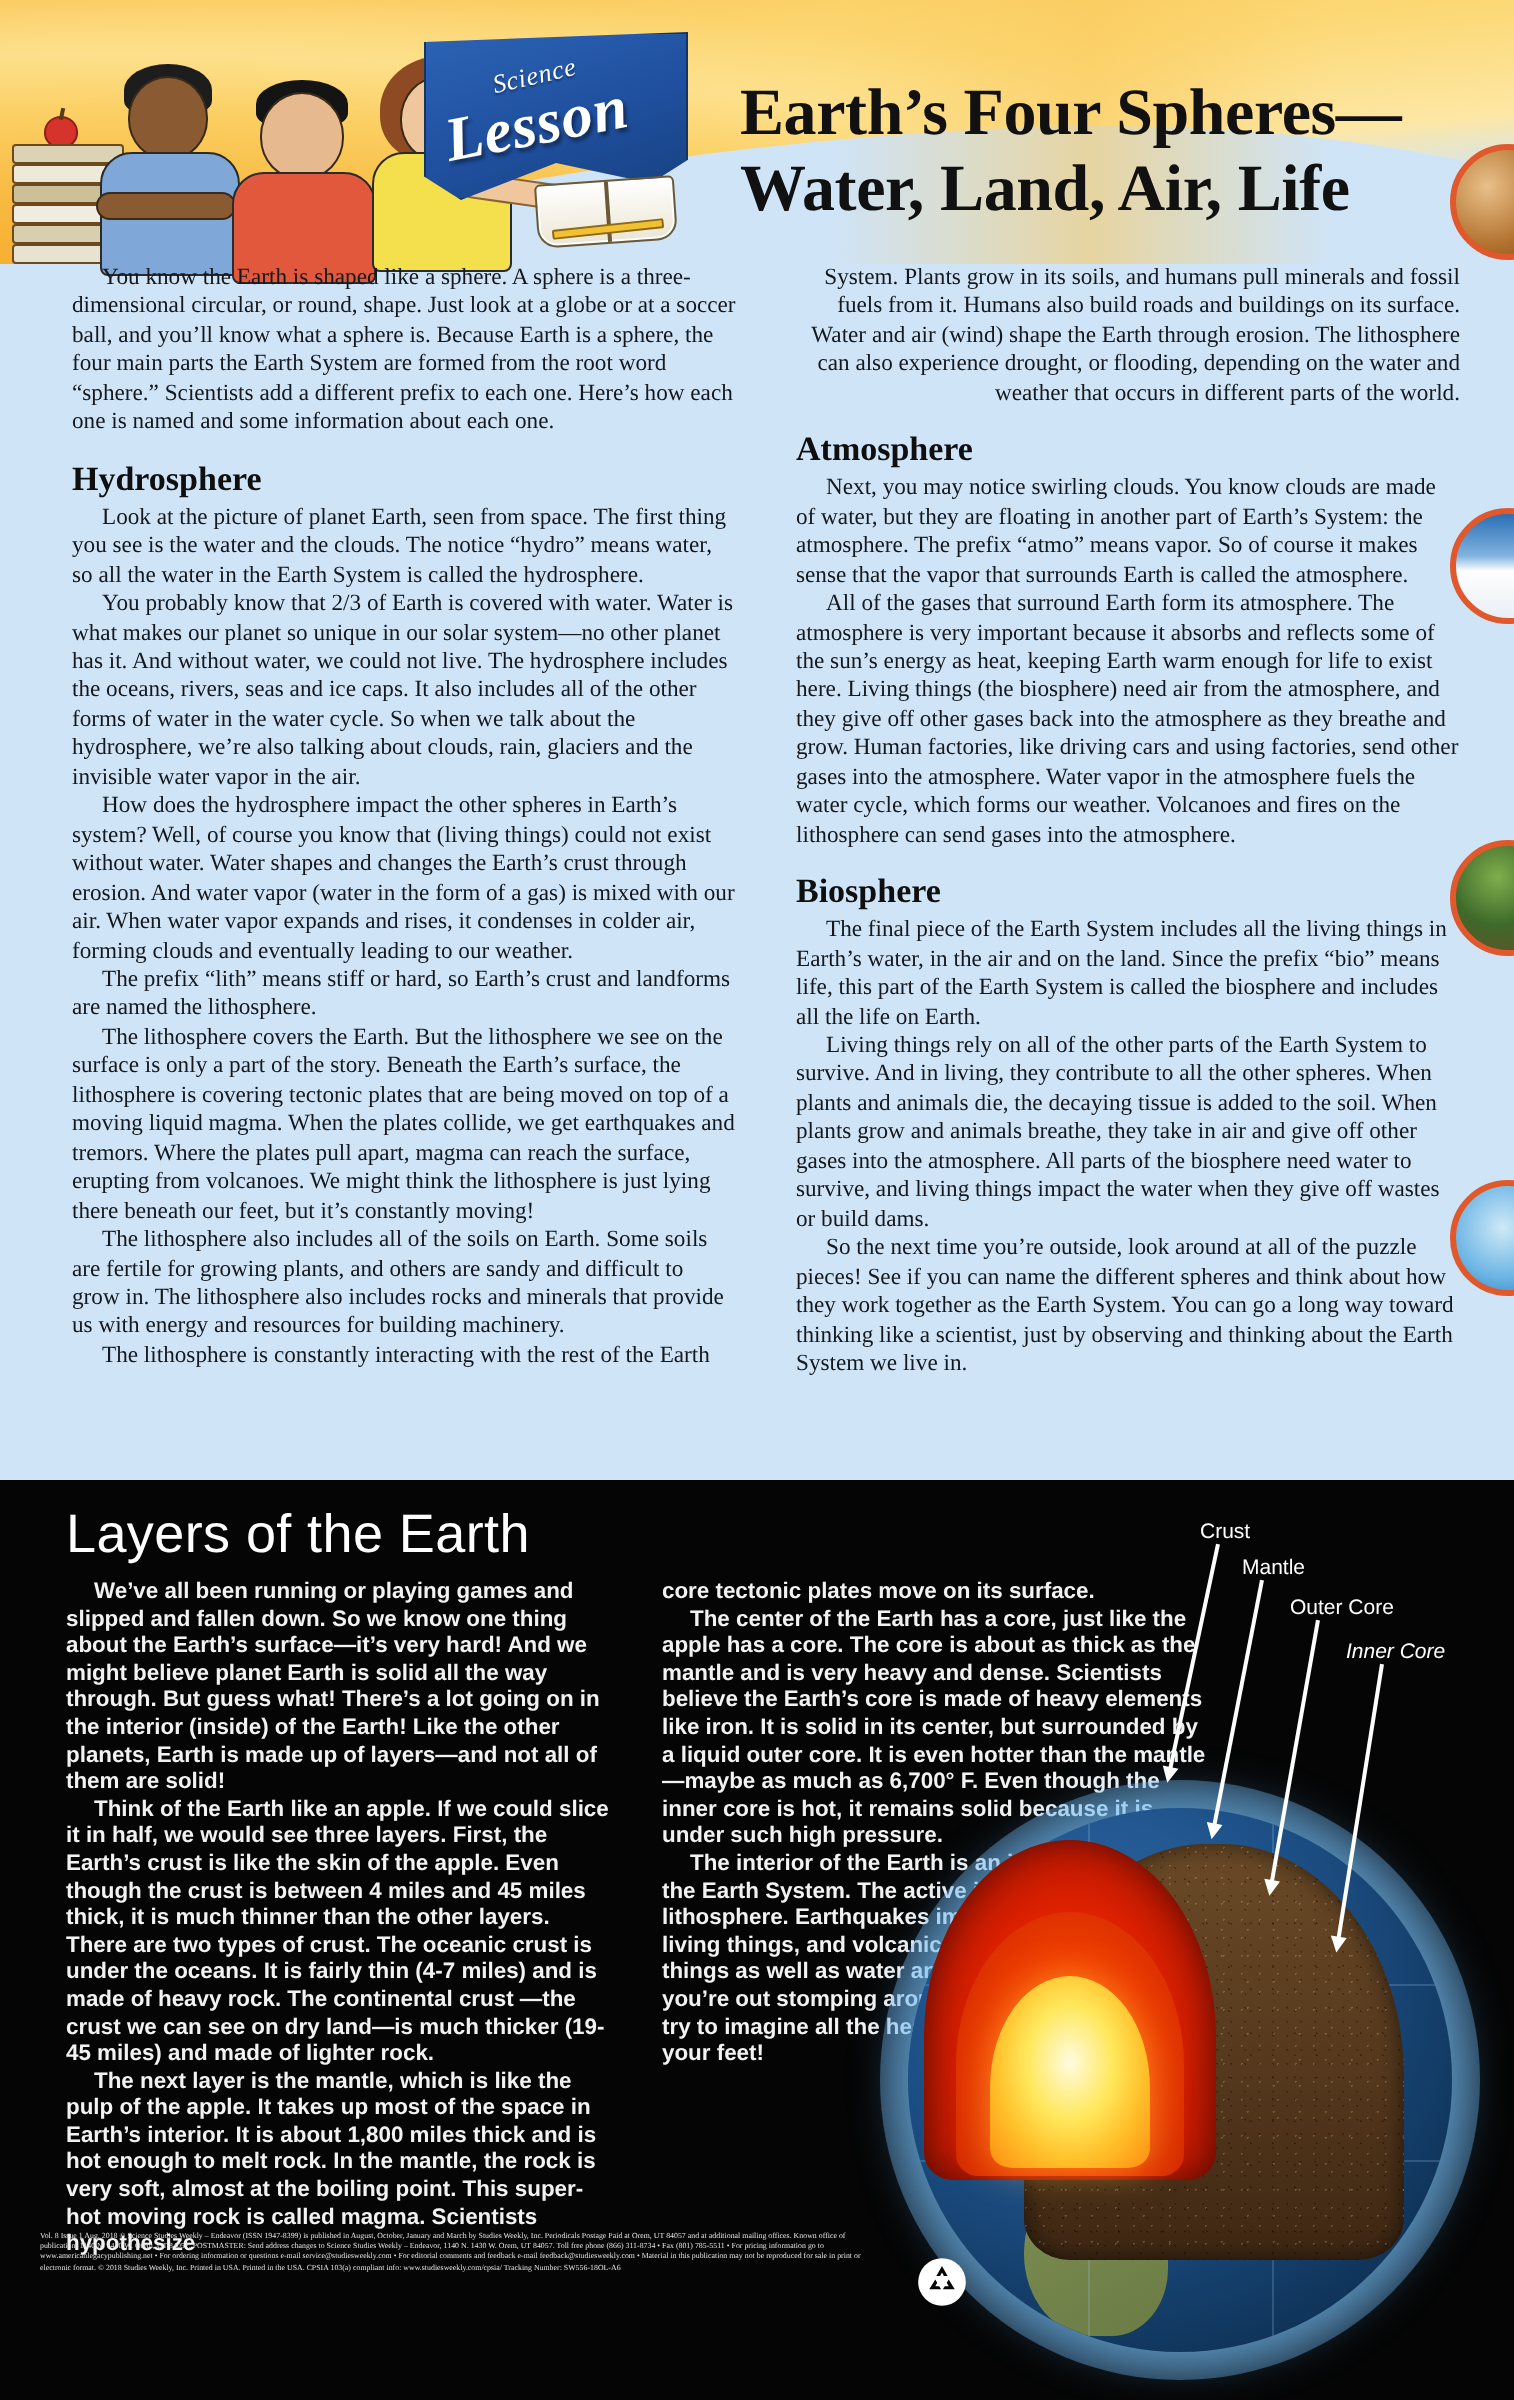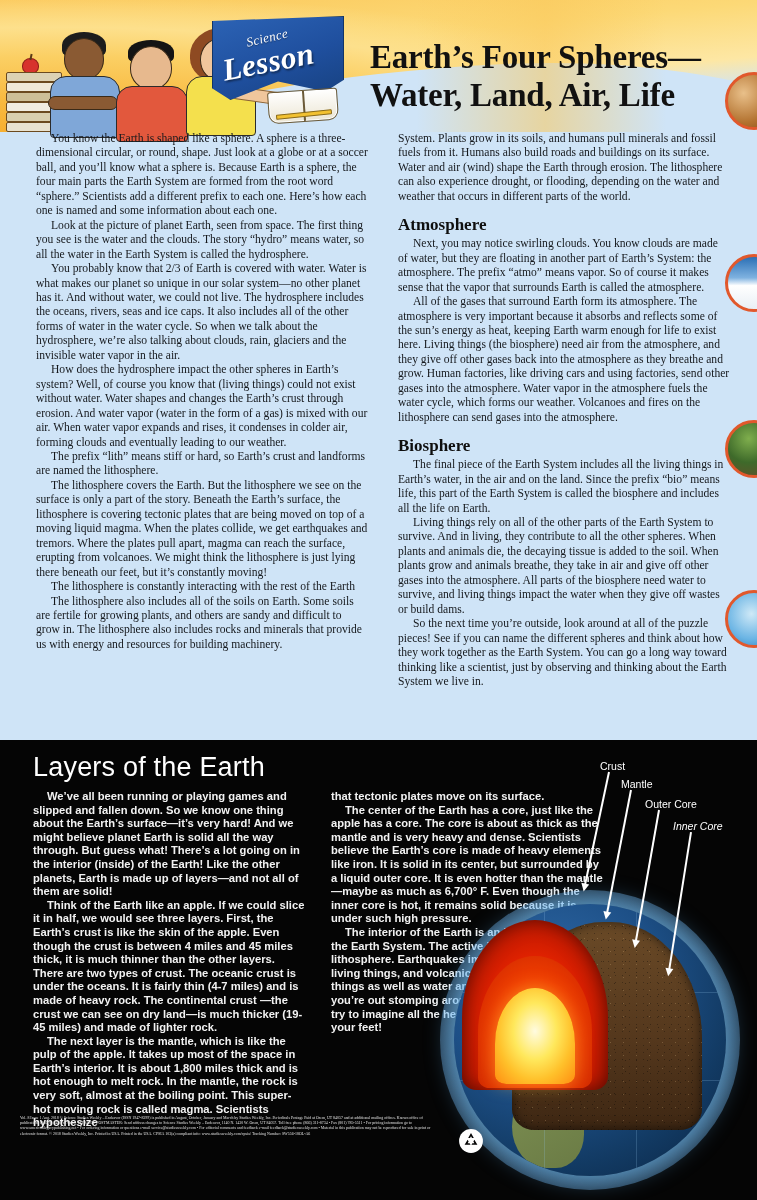--- a/index.html
+++ b/index.html
@@ -136,21 +136,21 @@
   .sec-head {
     font-family: "Liberation Serif", serif; font-weight: bold;
     font-size: 17px; line-height: 20px; color: #0f0f0f;
     margin: 11px 0 2px 0;
   }
   p.body {
     font-family: "Liberation Serif", serif;
     font-size: 11.6px; line-height: 14.45px; color: #15181c;
     text-indent: 15px; text-align: left;
   }
-  p.body.noindent { text-indent: 0; }
+  p.body.noindent { text-indent: 0; text-align: right; }
 
   
   .bottom-section {
     position: absolute; left: 0; top: 740px; width: 757px; height: 460px;
     background: #050505; overflow: hidden;
   }
   .layers-title {
     position: absolute; left: 33px; top: 12px;
     font-family: "Liberation Sans", sans-serif; font-weight: normal;
     font-size: 27px; color: #ffffff; letter-spacing: .2px;
@@ -298,27 +298,28 @@
     <h1 class="headline">Earth’s Four Spheres— Water, Land, Air, Life</h1>
 
     <div class="edge-orb orb1"></div>
     <div class="edge-orb orb2"></div>
     <div class="edge-orb orb3"></div>
     <div class="edge-orb orb4"></div>
 
     <div class="cols">
       <div class="col left" id="lesson-col-left">
           <p class="body">You know the Earth is shaped like a sphere. A sphere is a three-dimensional circular, or round, shape. Just look at a globe or at a soccer ball, and you’ll know what a sphere is. Because Earth is a sphere, the four main parts the Earth System are formed from the root word “sphere.” Scientists add a different prefix to each one. Here’s how each one is named and some information about each one.</p>
-          <p class="body">Look at the picture of planet Earth, seen from space. The first thing you see is the water and the clouds. The story “hydro” means water, so all the water in the Earth System is called the hydrosphere.</p>
+          <div class="sec-head">Hydrosphere</div>
+          <p class="body">Look at the picture of planet Earth, seen from space. The first thing you see is the water and the clouds. The notice “hydro” means water, so all the water in the Earth System is called the hydrosphere.</p>
           <p class="body">You probably know that 2/3 of Earth is covered with water. Water is what makes our planet so unique in our solar system—no other planet has it. And without water, we could not live. The hydrosphere includes the oceans, rivers, seas and ice caps. It also includes all of the other forms of water in the water cycle. So when we talk about the hydrosphere, we’re also talking about clouds, rain, glaciers and the invisible water vapor in the air.</p>
           <p class="body">How does the hydrosphere impact the other spheres in Earth’s system? Well, of course you know that (living things) could not exist without water. Water shapes and changes the Earth’s crust through erosion. And water vapor (water in the form of a gas) is mixed with our air. When water vapor expands and rises, it condenses in colder air, forming clouds and eventually leading to our weather.</p>
           <p class="body">The prefix “lith” means stiff or hard, so Earth’s crust and landforms are named the lithosphere.</p>
           <p class="body">The lithosphere covers the Earth. But the lithosphere we see on the surface is only a part of the story. Beneath the Earth’s surface, the lithosphere is covering tectonic plates that are being moved on top of a moving liquid magma. When the plates collide, we get earthquakes and tremors. Where the plates pull apart, magma can reach the surface, erupting from volcanoes. We might think the lithosphere is just lying there beneath our feet, but it’s constantly moving!</p>
+          <p class="body">The lithosphere also includes all of the soils on Earth. Some soils are fertile for growing plants, and others are sandy and difficult to grow in. The lithosphere also includes rocks and minerals that provide us with energy and resources for building machinery.</p>
           <p class="body">The lithosphere is constantly interacting with the rest of the Earth</p>
-          <p class="body">The lithosphere also includes all of the soils on Earth. Some soils are fertile for growing plants, and others are sandy and difficult to grow in. The lithosphere also includes rocks and minerals that provide us with energy and resources for building machinery.</p>
         </div>
       <div class="col right" id="lesson-col-right">
           <p class="body noindent">System. Plants grow in its soils, and humans pull minerals and fossil fuels from it. Humans also build roads and buildings on its surface. Water and air (wind) shape the Earth through erosion. The lithosphere can also experience drought, or flooding, depending on the water and weather that occurs in different parts of the world.</p>
           <div class="sec-head">Atmosphere</div>
           <p class="body">Next, you may notice swirling clouds. You know clouds are made of water, but they are floating in another part of Earth’s System: the atmosphere. The prefix “atmo” means vapor. So of course it makes sense that the vapor that surrounds Earth is called the atmosphere.</p>
           <p class="body">All of the gases that surround Earth form its atmosphere. The atmosphere is very important because it absorbs and reflects some of the sun’s energy as heat, keeping Earth warm enough for life to exist here. Living things (the biosphere) need air from the atmosphere, and they give off other gases back into the atmosphere as they breathe and grow. Human factories, like driving cars and using factories, send other gases into the atmosphere. Water vapor in the atmosphere fuels the water cycle, which forms our weather. Volcanoes and fires on the lithosphere can send gases into the atmosphere.</p>
           <div class="sec-head">Biosphere</div>
           <p class="body">The final piece of the Earth System includes all the living things in Earth’s water, in the air and on the land. Since the prefix “bio” means life, this part of the Earth System is called the biosphere and includes all the life on Earth.</p>
           <p class="body">Living things rely on all of the other parts of the Earth System to survive. And in living, they contribute to all the other spheres. When plants and animals die, the decaying tissue is added to the soil. When plants grow and animals breathe, they take in air and give off other gases into the atmosphere. All parts of the biosphere need water to survive, and living things impact the water when they give off wastes or build dams.</p>
           <p class="body">So the next time you’re outside, look around at all of the puzzle pieces! See if you can name the different spheres and think about how they work together as the Earth System. You can go a long way toward thinking like a scientist, just by observing and thinking about the Earth System we live in.</p>
@@ -330,21 +331,21 @@
 
     <div class="layers-title">Layers of the Earth</div>
 
     <div class="layers-cols">
       <div class="lcol left" id="layers-col-left">
           <p class="dark">We’ve all been running or playing games and slipped and fallen down. So we know one thing about the Earth’s surface—it’s very hard! And we might believe planet Earth is solid all the way through. But guess what! There’s a lot going on in the interior (inside) of the Earth! Like the other planets, Earth is made up of layers—and not all of them are solid!</p>
           <p class="dark">Think of the Earth like an apple. If we could slice it in half, we would see three layers. First, the Earth’s crust is like the skin of the apple. Even though the crust is between 4 miles and 45 miles thick, it is much thinner than the other layers. There are two types of crust. The oceanic crust is under the oceans. It is fairly thin (4-7 miles) and is made of heavy rock. The continental crust —the crust we can see on dry land—is much thicker (19-45 miles) and made of lighter rock.</p>
           <p class="dark">The next layer is the mantle, which is like the pulp of the apple. It takes up most of the space in Earth’s interior. It is about 1,800 miles thick and is hot enough to melt rock. In the mantle, the rock is very soft, almost at the boiling point. This super-hot moving rock is called magma. Scientists hypothesize</p>
         </div>
       <div class="lcol right" id="layers-col-right">
-          <p class="dark" style="text-indent: 0px;">that tectonic plates move on its surface.</p>
+          <p class="dark" style="text-indent: 0px;">core tectonic plates move on its surface.</p>
           <p class="dark">The center of the Earth has a core, just like the apple has a core. The core is about as thick as the mantle and is very heavy and dense. Scientists believe the Earth’s core is made of heavy elements like iron. It is solid in its center, but surrounded by a liquid outer core. It is even hotter than the mantle—maybe as much as 6,700° F. Even though the inner core is hot, it remains solid because it is under such high pressure.</p>
           <p class="dark">The interior of the Earth is an important part of the Earth System. The active interior shapes the lithosphere. Earthquakes impact the land and living things, and volcanic eruptions impact living things as well as water and air. So the next time you’re out stomping around on the hard ground, try to imagine all the heat and magma beneath your feet!</p>
         </div>
     </div>
 
     <div class="earth-wrap">
       <div class="earth-glow"></div>
       <div class="earth-ball">
         <div class="cont c-na"></div>
         <div class="cont c-sa"></div>

